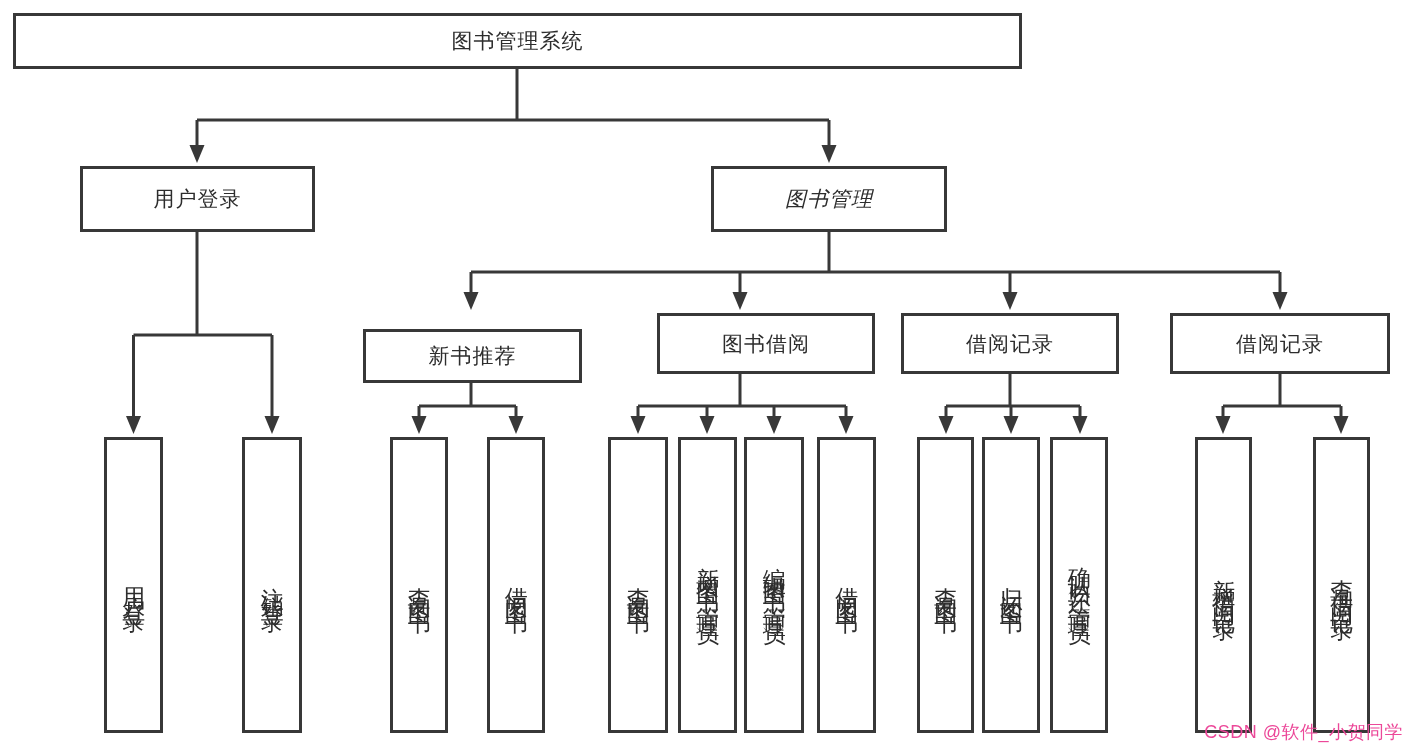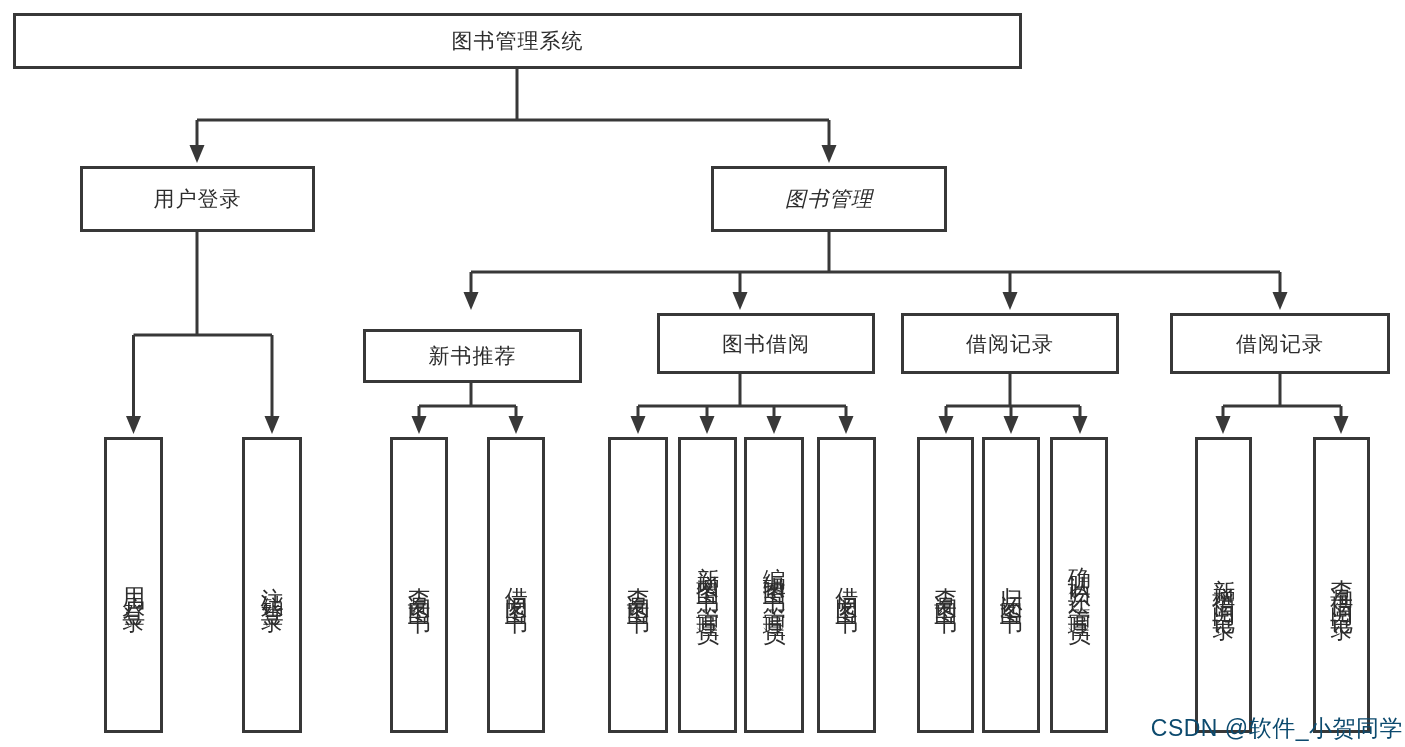--- a/index.html
+++ b/index.html
@@ -25,22 +25,22 @@
     writing-mode:vertical-rl;
     text-orientation:mixed;
     font-size:23px;
     letter-spacing:8px;
     line-height:1.1;
     white-space:nowrap;
   }
   .watermark{
     position:absolute;
     right:2px;bottom:3px;
-    font-size:23px;
-    color:#0c4a6e;
+    font-size:18px;
+    color:#ec4899;
     letter-spacing:0.5px;
     z-index:3;
     white-space:nowrap;
   }
 </style>
 </head>
 <body>
 
 <div id="stage">
 

